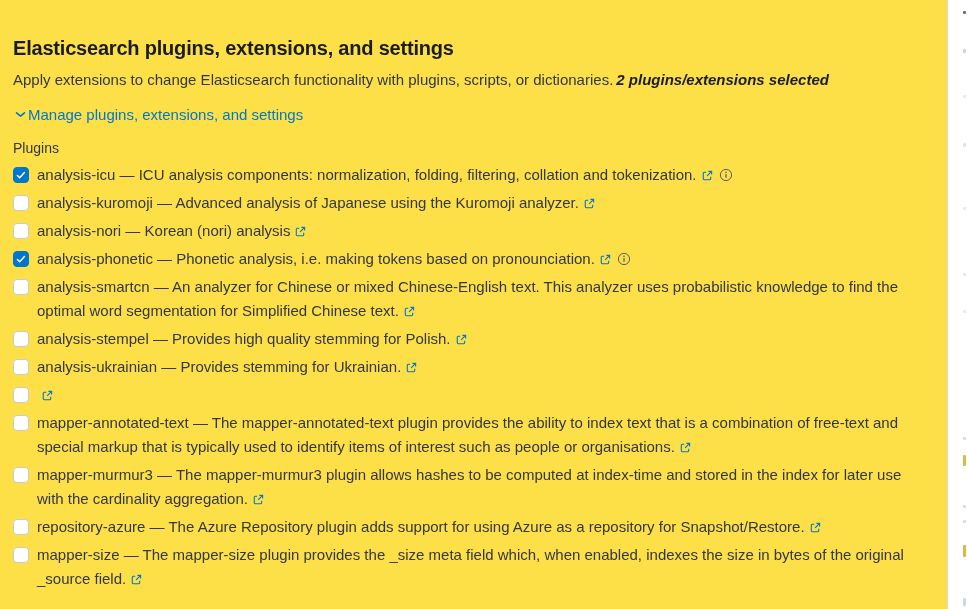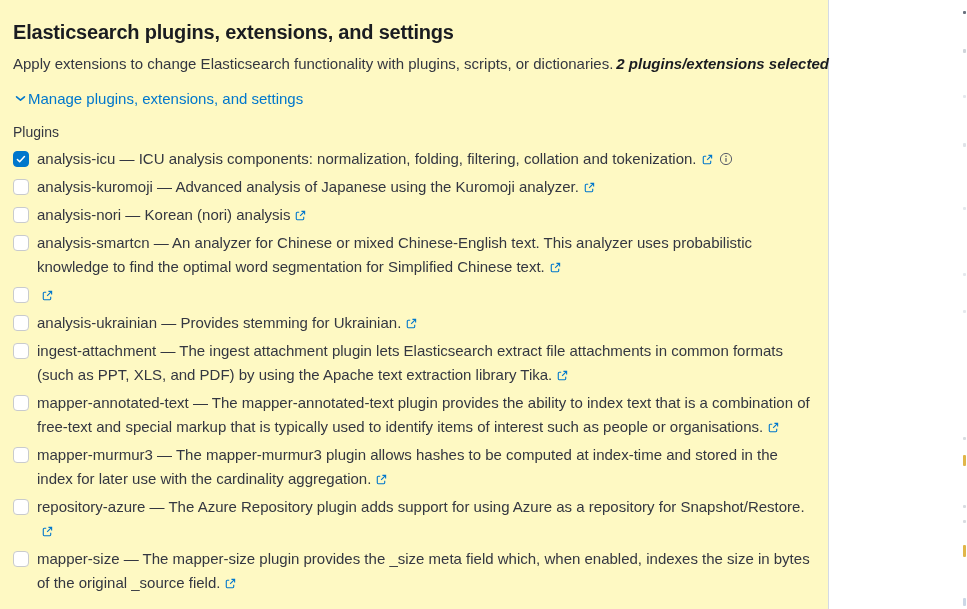--- a/index.html
+++ b/index.html
@@ -1,23 +1,23 @@
 <!DOCTYPE html>
 <html><head>
 <meta charset="utf-8">
 <style>
   * { margin: 0; padding: 0; box-sizing: border-box; }
   html, body { width: 967px; height: 609px; background: #fff; overflow: hidden; }
   body { font-family: "Liberation Sans", "DejaVu Sans", sans-serif; color: #343741; }
 
   .main {
-    position: absolute; left: 0; top: 0; width: 829px; height: 609px;
+    position: absolute; left: 0; top: 0; width: 948px; height: 609px;
     border-right: 1px solid #d3dae6;
-    padding: 20px 16px 0 13px;
-    background: #fef9c3;
+    padding: 36px 16px 0 13px;
+    background: #fde047;
   }
 
   .page-title {
     font-size: 20px; line-height: 24px; font-weight: 700; color: #1a1c21;
     letter-spacing: -0.2px;
   }
   .page-subtitle {
     margin-top: 9px; font-size: 15px; line-height: 22px; color: #343741;
     white-space: nowrap;
   }
@@ -102,45 +102,59 @@
           </svg></span>
     </label>
 
     <label class="plugin-row">
       <span class="cb"></span>
       <span class="row-label"><span>analysis-nori — Korean (nori) analysis</span><svg class="ext-icon" viewBox="0 0 12 12" width="11" height="11">
             <path fill="none" stroke="#0077cc" stroke-width="1.2" d="M7 1.5h3.5V5M10.2 1.8 5.6 6.4M4.6 2.5H2.4a1 1 0 0 0-1 1v6.1a1 1 0 0 0 1 1h6.1a1 1 0 0 0 1-1V7.4"></path>
           </svg></span>
     </label>
 
+    <label class="plugin-row">
+      <span class="cb checked">
+          <svg viewBox="0 0 16 16" width="12" height="12">
+            <path d="M3.2 8.6l3 3 6.4-7" fill="none" stroke="#fff" stroke-width="2" stroke-linecap="round" stroke-linejoin="round"></path>
+          </svg>
+        </span>
+      <span class="row-label"><span>analysis-phonetic — Phonetic analysis, i.e. making tokens based on pronounciation.</span><svg class="ext-icon" viewBox="0 0 12 12" width="11" height="11">
+            <path fill="none" stroke="#0077cc" stroke-width="1.2" d="M7 1.5h3.5V5M10.2 1.8 5.6 6.4M4.6 2.5H2.4a1 1 0 0 0-1 1v6.1a1 1 0 0 0 1 1h6.1a1 1 0 0 0 1-1V7.4"></path>
+          </svg><svg class="info-icon" viewBox="0 0 16 16" width="14" height="14">
+            <circle cx="8" cy="8" r="6.4" fill="none" stroke="#535766" stroke-width="1.1"></circle>
+            <circle cx="8" cy="4.9" r="0.95" fill="#535766"></circle>
+            <rect x="7.3" y="6.8" width="1.4" height="4.6" rx="0.7" fill="#535766"></rect>
+          </svg></span>
+    </label>
 
     <label class="plugin-row">
       <span class="cb"></span>
       <span class="row-label"><span>analysis-smartcn — An analyzer for Chinese or mixed Chinese-English text. This analyzer uses probabilistic knowledge to find the optimal word segmentation for Simplified Chinese text.</span><svg class="ext-icon" viewBox="0 0 12 12" width="11" height="11">
             <path fill="none" stroke="#0077cc" stroke-width="1.2" d="M7 1.5h3.5V5M10.2 1.8 5.6 6.4M4.6 2.5H2.4a1 1 0 0 0-1 1v6.1a1 1 0 0 0 1 1h6.1a1 1 0 0 0 1-1V7.4"></path>
           </svg></span>
     </label>
 
     <label class="plugin-row">
       <span class="cb"></span>
+      <span class="row-label"><span>analysis-stempel — Provides high quality stemming for Polish.</span><svg class="ext-icon" viewBox="0 0 12 12" width="11" height="11">
+            <path fill="none" stroke="#0077cc" stroke-width="1.2" d="M7 1.5h3.5V5M10.2 1.8 5.6 6.4M4.6 2.5H2.4a1 1 0 0 0-1 1v6.1a1 1 0 0 0 1 1h6.1a1 1 0 0 0 1-1V7.4"></path>
+          </svg></span>
+    </label>
+
+    <label class="plugin-row">
+      <span class="cb"></span>
+      <span class="row-label"><span>analysis-ukrainian — Provides stemming for Ukrainian.</span><svg class="ext-icon" viewBox="0 0 12 12" width="11" height="11">
+            <path fill="none" stroke="#0077cc" stroke-width="1.2" d="M7 1.5h3.5V5M10.2 1.8 5.6 6.4M4.6 2.5H2.4a1 1 0 0 0-1 1v6.1a1 1 0 0 0 1 1h6.1a1 1 0 0 0 1-1V7.4"></path>
+          </svg></span>
+    </label>
+
+    <label class="plugin-row">
+      <span class="cb"></span>
       <span class="row-label"><svg class="ext-icon" viewBox="0 0 12 12" width="11" height="11">
-            <path fill="none" stroke="#0077cc" stroke-width="1.2" d="M7 1.5h3.5V5M10.2 1.8 5.6 6.4M4.6 2.5H2.4a1 1 0 0 0-1 1v6.1a1 1 0 0 0 1 1h6.1a1 1 0 0 0 1-1V7.4"></path>
-          </svg></span>
-    </label>
-
-    <label class="plugin-row">
-      <span class="cb"></span>
-      <span class="row-label"><span>analysis-ukrainian — Provides stemming for Ukrainian.</span><svg class="ext-icon" viewBox="0 0 12 12" width="11" height="11">
-            <path fill="none" stroke="#0077cc" stroke-width="1.2" d="M7 1.5h3.5V5M10.2 1.8 5.6 6.4M4.6 2.5H2.4a1 1 0 0 0-1 1v6.1a1 1 0 0 0 1 1h6.1a1 1 0 0 0 1-1V7.4"></path>
-          </svg></span>
-    </label>
-
-    <label class="plugin-row">
-      <span class="cb"></span>
-      <span class="row-label"><span>ingest-attachment — The ingest attachment plugin lets Elasticsearch extract file attachments in common formats (such as PPT, XLS, and PDF) by using the Apache text extraction library Tika.</span><svg class="ext-icon" viewBox="0 0 12 12" width="11" height="11">
             <path fill="none" stroke="#0077cc" stroke-width="1.2" d="M7 1.5h3.5V5M10.2 1.8 5.6 6.4M4.6 2.5H2.4a1 1 0 0 0-1 1v6.1a1 1 0 0 0 1 1h6.1a1 1 0 0 0 1-1V7.4"></path>
           </svg></span>
     </label>
 
     <label class="plugin-row">
       <span class="cb"></span>
       <span class="row-label"><span>mapper-annotated-text — The mapper-annotated-text plugin provides the ability to index text that is a combination of free-text and special markup that is typically used to identify items of interest such as people or organisations.</span><svg class="ext-icon" viewBox="0 0 12 12" width="11" height="11">
             <path fill="none" stroke="#0077cc" stroke-width="1.2" d="M7 1.5h3.5V5M10.2 1.8 5.6 6.4M4.6 2.5H2.4a1 1 0 0 0-1 1v6.1a1 1 0 0 0 1 1h6.1a1 1 0 0 0 1-1V7.4"></path>
           </svg></span>
     </label>

